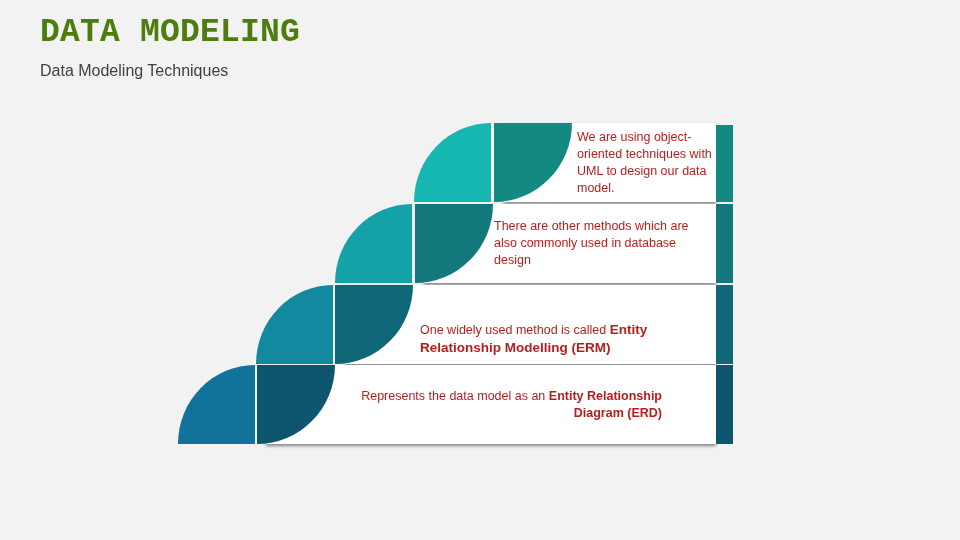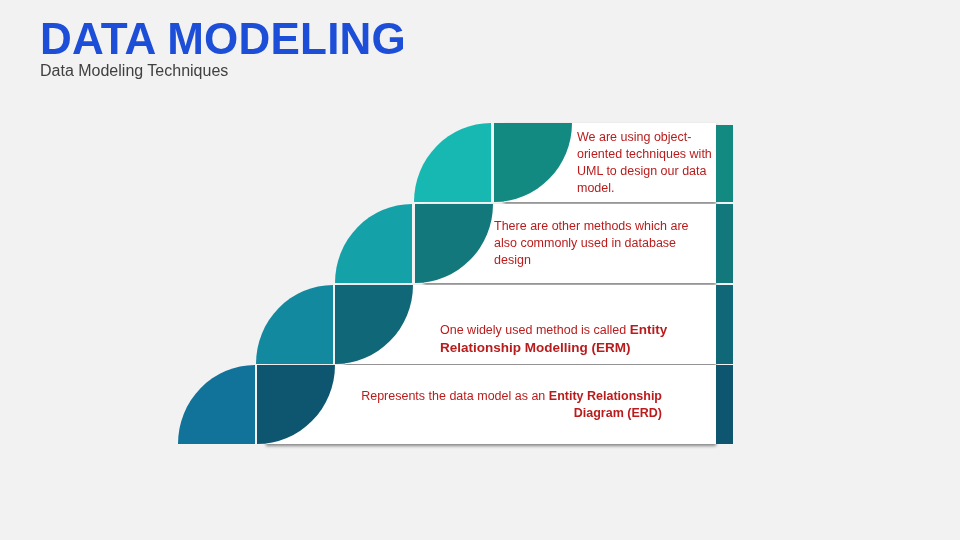--- a/index.html
+++ b/index.html
@@ -5,22 +5,23 @@
   html, body { margin: 0; padding: 0; }
   body {
     width: 960px; height: 540px; overflow: hidden;
     background: #f2f2f2;
     font-family: "Liberation Sans", "DejaVu Sans", sans-serif;
     position: relative;
     color: #3f3f3f;
   }
   .title {
     position: absolute; left: 40px; top: 14px;
-    font-size: 44px; font-weight: bold; color: #1d4ed8;
+    font-size: 33px; font-weight: bold; color: #4d7c0f;
     letter-spacing: 0.2px;
+    font-family: Liberation Mono, monospace;
   }
   .subtitle {
     position: absolute; left: 40px; top: 62px;
     font-size: 16px; color: #404040;
   }
   .row { position: absolute; height: 79px; }
   .card {
     position: absolute; top: 0; height: 79px;
     background: #ffffff;
     box-shadow: 0 2px 3px rgba(0,0,0,0.45);
@@ -68,21 +69,21 @@
     <div class="card-text" style="left:494px; width:215px;">
       <span>There are other methods which are also commonly used in database design</span>
     </div>
     <div class="bar" style="background:#12787b;"></div>
   </div>
 
   <div class="row" style="left:0; top:285px; width:960px;">
     <div class="card" style="left:345px; width:371px;"></div>
     <div class="leaf-left" style="left:256px; background:#1389a0;"></div>
     <div class="leaf-right" style="left:335px; background:#0f6777;"></div>
-    <div class="card-text" style="left:440px; width:290px;margin-top:28px;">
+    <div class="card-text" style="left:420px; width:290px;margin-top:28px;">
       <span><span>One widely used method is called </span><b style="font-size:13.5px;">Entity Relationship Modelling (ERM)</b></span>
     </div>
     <div class="bar" style="background:#0f6777;"></div>
   </div>
 
   <div class="row" style="left:0; top:365px; width:960px;text-align:right;">
     <div class="card" style="left:266px; width:450px;"></div>
     <div class="leaf-left" style="left:178px; background:#11729a;"></div>
     <div class="leaf-right" style="left:257px; background:#0e5670;"></div>
     <div class="card-text" style="left:342px; width:320px;">

